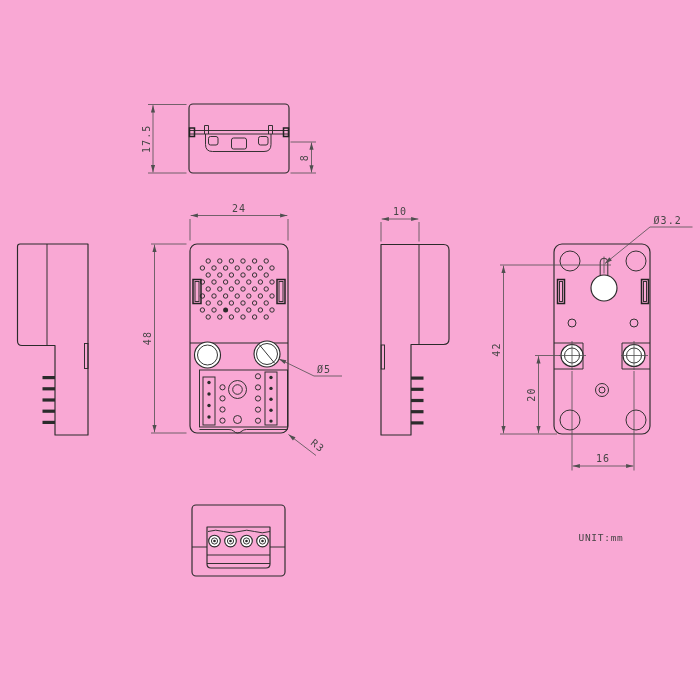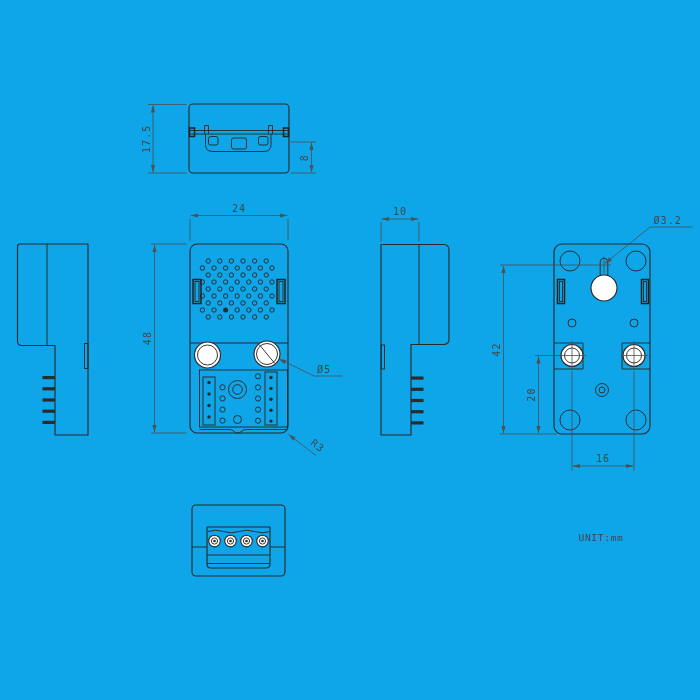--- a/index.html
+++ b/index.html
@@ -1,16 +1,16 @@
 <!DOCTYPE html>
 <html><head>
 <meta charset="utf-8">
 <style>
   html,body{margin:0;padding:0;background:#ffffff;}
-  .stage{width:700px;height:700px;position:relative;background:#0ea5e9;}
+  .stage{width:700px;height:700px;position:relative;background:#f9a8d4;}
   svg{display:block;}
   .ol{fill:none;stroke:#2b2b2b;stroke-width:1.15;stroke-linejoin:round;}
   .tn{fill:none;stroke:#2b2b2b;stroke-width:0.95;}
   .tk{fill:none;stroke:#222222;stroke-width:1.5;}
   .wf{fill:#ffffff;stroke:#2b2b2b;stroke-width:1.15;}
   .fl{fill:#2b2b2b;stroke:none;}
   .dm{fill:none;stroke:#4f4f4f;stroke-width:0.8;}
   .dml{marker-start:url(#arw);marker-end:url(#arw);}
   .ldr{fill:none;stroke:#4f4f4f;stroke-width:0.8;marker-start:url(#arw);}
   text{font-family:"DejaVu Sans Mono","Liberation Mono",monospace;font-size:10px;fill:#454545;letter-spacing:1.1px;}

